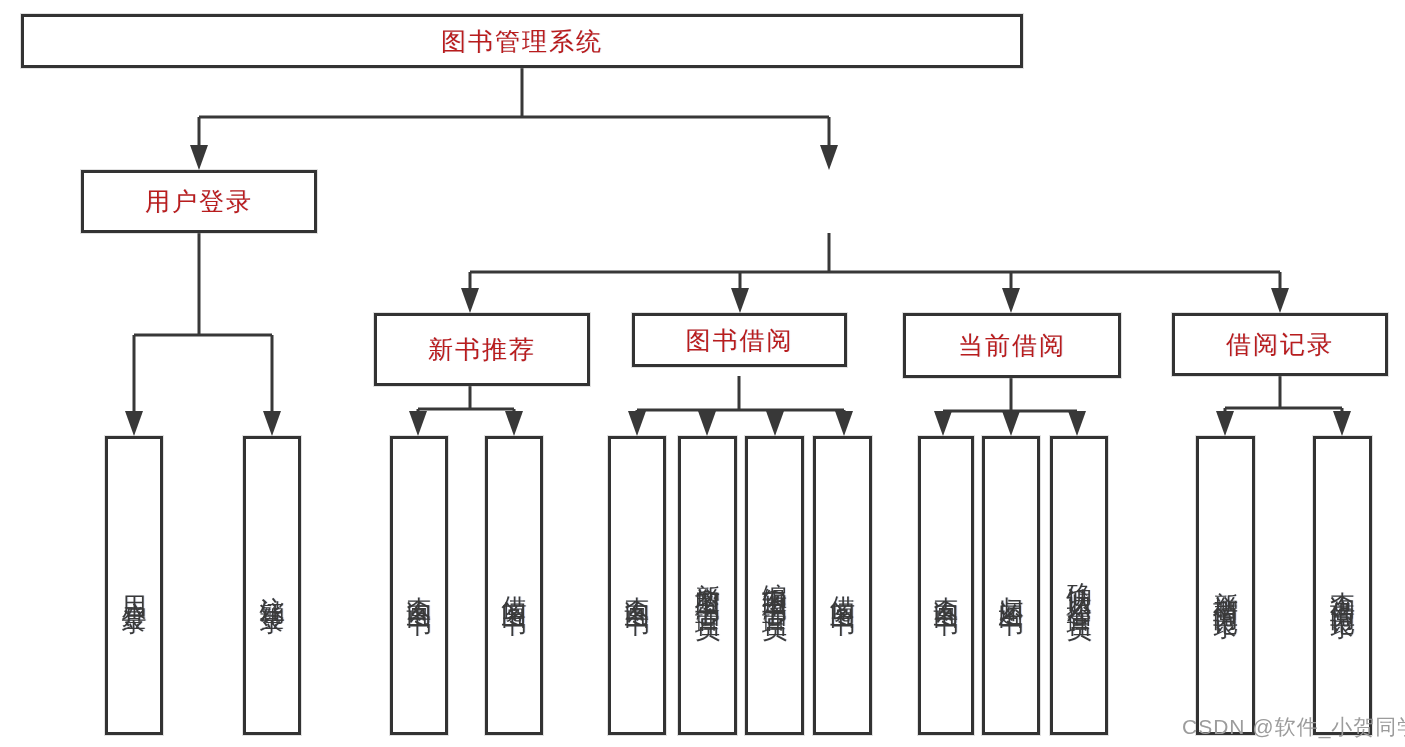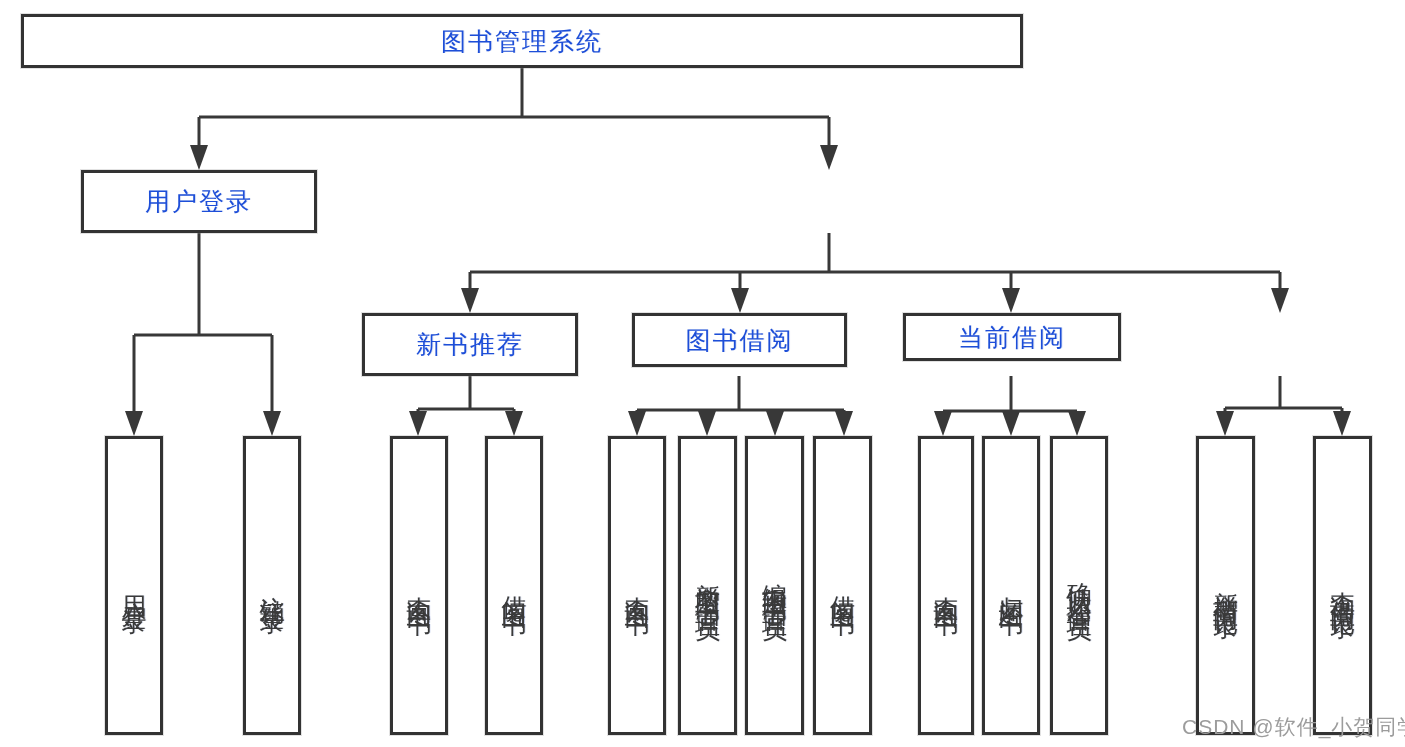--- a/index.html
+++ b/index.html
@@ -17,21 +17,21 @@
     background:#ffffff;
     border:3px solid #333333;
     box-shadow:0 0 0 1px rgba(150,150,150,0.28);
     display:flex;align-items:center;justify-content:center;
     color:#3a3a3a;
   }
   .hbox span{
     font-size:25px;
     letter-spacing:2px;
     white-space:nowrap;
-    color:#1d4ed8;
+    color:#b91c1c;
     text-shadow:1px 0 0 rgba(90,120,200,0.18);
   }
   .vbox{top:436px;height:299px;}
   .vbox .vtext{
     writing-mode:vertical-lr;
     text-orientation:mixed;
     font-size:25px;
     letter-spacing:5px;
     line-height:1;
     color:#3a3a3a;
@@ -86,28 +86,31 @@
   </svg>
 
   <div class="hbox" style="left:21px;top:14px;width:1002px;height:54px">
     <span>图书管理系统</span>
   </div>
 
   <div class="hbox" style="left:81px;top:170px;width:236px;height:63px">
     <span>用户登录</span>
   </div>
 
-  <div class="hbox" style="left:362px;top:313px;width:216px;height:63px">
+  <div class="hbox" style="left:374px;top:313px;width:216px;height:73px">
     <span>新书推荐</span>
   </div>
   <div class="hbox" style="left:632px;top:313px;width:215px;height:54px">
     <span>图书借阅</span>
   </div>
-  <div class="hbox" style="left:903px;top:313px;width:218px;height:48px">
+  <div class="hbox" style="left:903px;top:313px;width:218px;height:65px">
     <span>当前借阅</span>
+  </div>
+  <div class="hbox" style="left:1172px;top:313px;width:216px;height:63px">
+    <span>借阅记录</span>
   </div>
 
   <div class="vbox" style="left:105px;width:58px">
     <span class="vtext">用户登录</span>
   </div>
   <div class="vbox" style="left:243px;width:58px">
     <span class="vtext">注销登录</span>
   </div>
 
   <div class="vbox" style="left:390px;width:58px">

